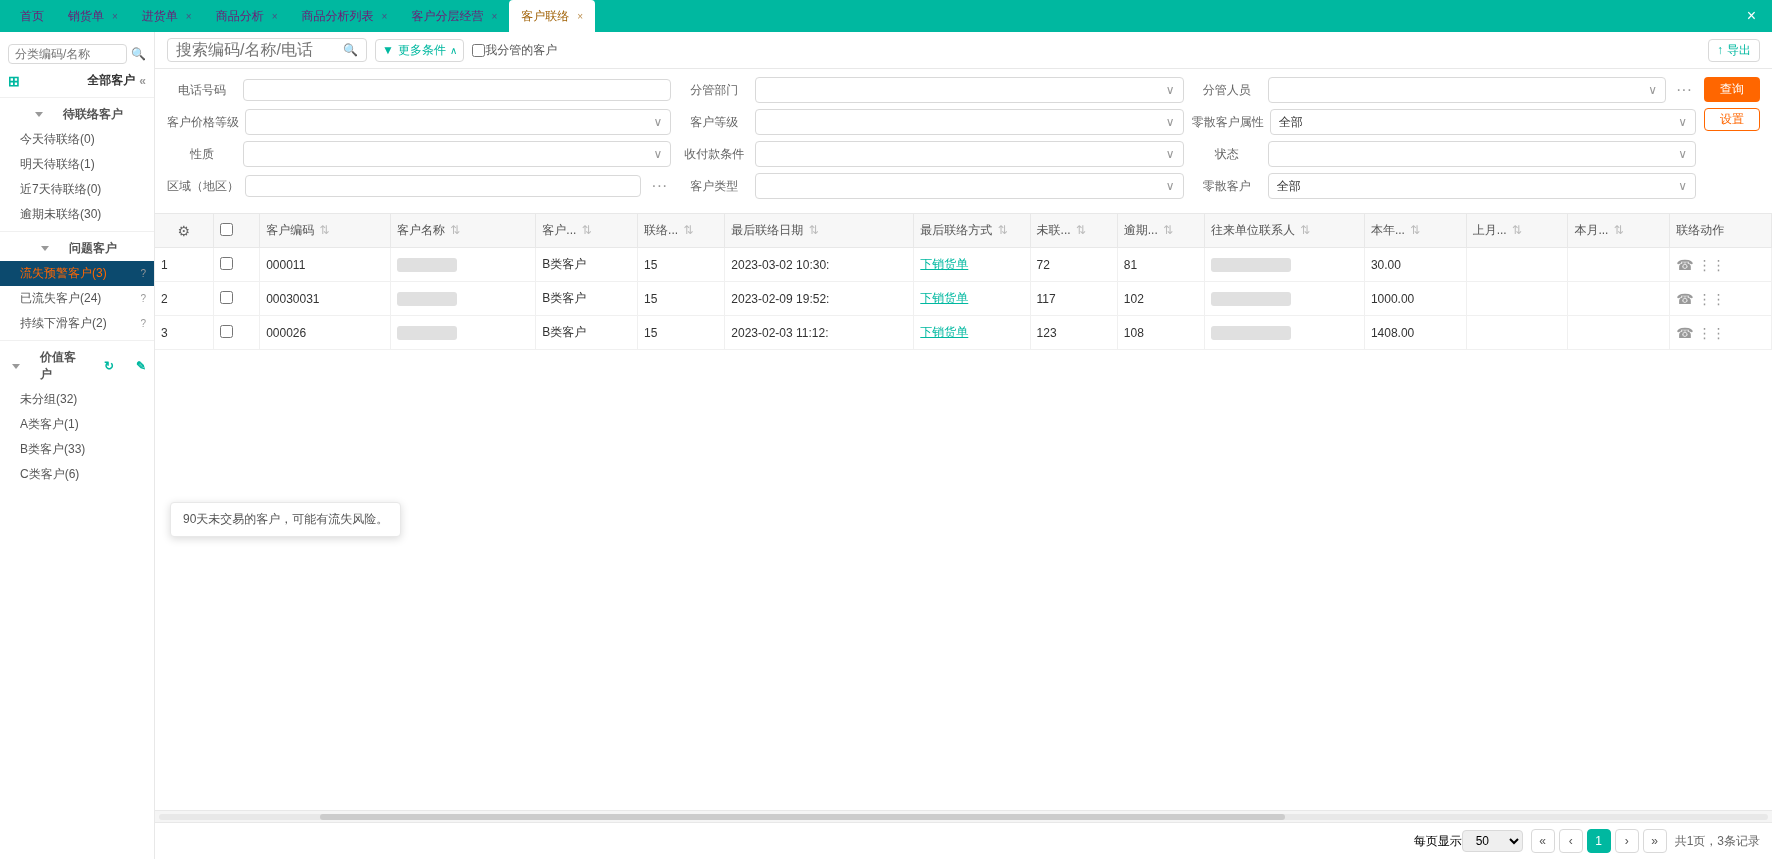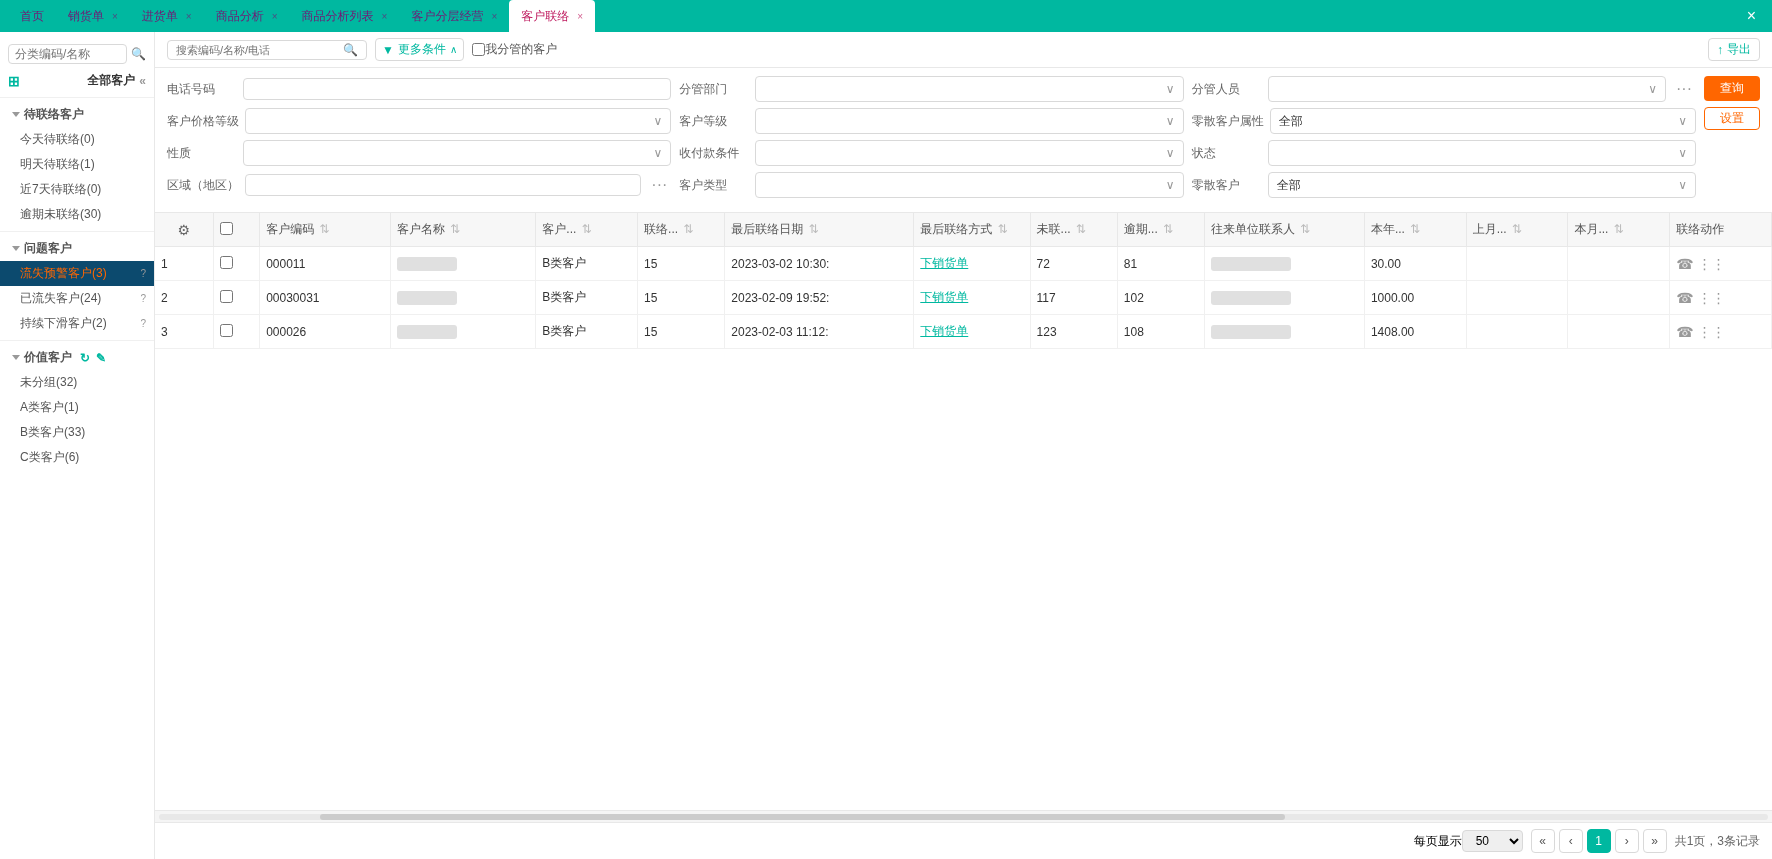--- a/index.html
+++ b/index.html
@@ -19,21 +19,21 @@
       display: flex;
       align-items: center;
       padding: 0 12px;
       color: #701a75;
       cursor: pointer;
       white-space: nowrap;
       gap: 4px;
     }
     .nav-tab.active {
       background: #fff;
-      color: #be185d;
+      color: #a16207;
       border-radius: 4px 4px 0 0;
     }
     .nav-tab .close-x {
       font-size: 10px;
       opacity: 0.7;
       margin-left: 4px;
     }
     .nav-close-all {
       margin-left: auto;
       color: #fff;
@@ -71,21 +71,22 @@
       font-size: 12px;
       outline: none;
     }
     .sidebar-group-label {
       display: flex;
       align-items: center;
       padding: 4px 8px 4px 12px;
       color: #555;
       font-weight: bold;
       cursor: pointer;
-      gap: 4px;
+      gap: 20px;
+      justify-content: center;
     }
     .sidebar-item {
       padding: 4px 8px 4px 20px;
       color: #555;
       cursor: pointer;
       display: flex;
       align-items: center;
       justify-content: space-between;
     }
     .sidebar-item.active {
@@ -118,21 +119,21 @@
       align-items: center;
       border: 1px solid #d9d9d9;
       border-radius: 4px;
       padding: 2px 8px;
       width: 200px;
       gap: 4px;
     }
     .search-input-wrap input {
       border: none;
       outline: none;
-      font-size: 11px;
+      font-size: 16px;
       width: 100%;
     }
     .btn-more-conditions {
       display: flex;
       align-items: center;
       gap: 4px;
       color: #00b8a0;
       cursor: pointer;
       padding: 2px 6px;
       border: 1px solid #d9d9d9;
@@ -174,21 +175,21 @@
       display: flex;
       align-items: center;
       flex: 1;
       gap: 6px;
       min-width: 0;
     }
     .filter-field label {
       white-space: nowrap;
       color: #666;
       min-width: 70px;
-      text-align: left;
+      text-align: center;
     }
     .filter-field .field-input {
       flex: 1;
       border: 1px solid #d9d9d9;
       border-radius: 4px;
       padding: 3px 8px;
       font-size: 12px;
       outline: none;
       background: #fff;
     }
@@ -643,20 +644,23 @@
 
         <div class="action-btns">
           <button class="btn-query">查询</button>
           <button class="btn-settings">设置</button>
         </div>
       </div>
     </div>
 
     <div class="table-container">
 
+      <div class="tooltip-box">
+        <span>90天未交易的客户，可能有流失风险。</span>
+      </div>
 
       <table>
         <colgroup>
           <col class="col-index">
           <col class="col-check">
           <col class="col-code">
           <col class="col-name">
           <col class="col-type">
           <col class="col-contact">
           <col class="col-date">

